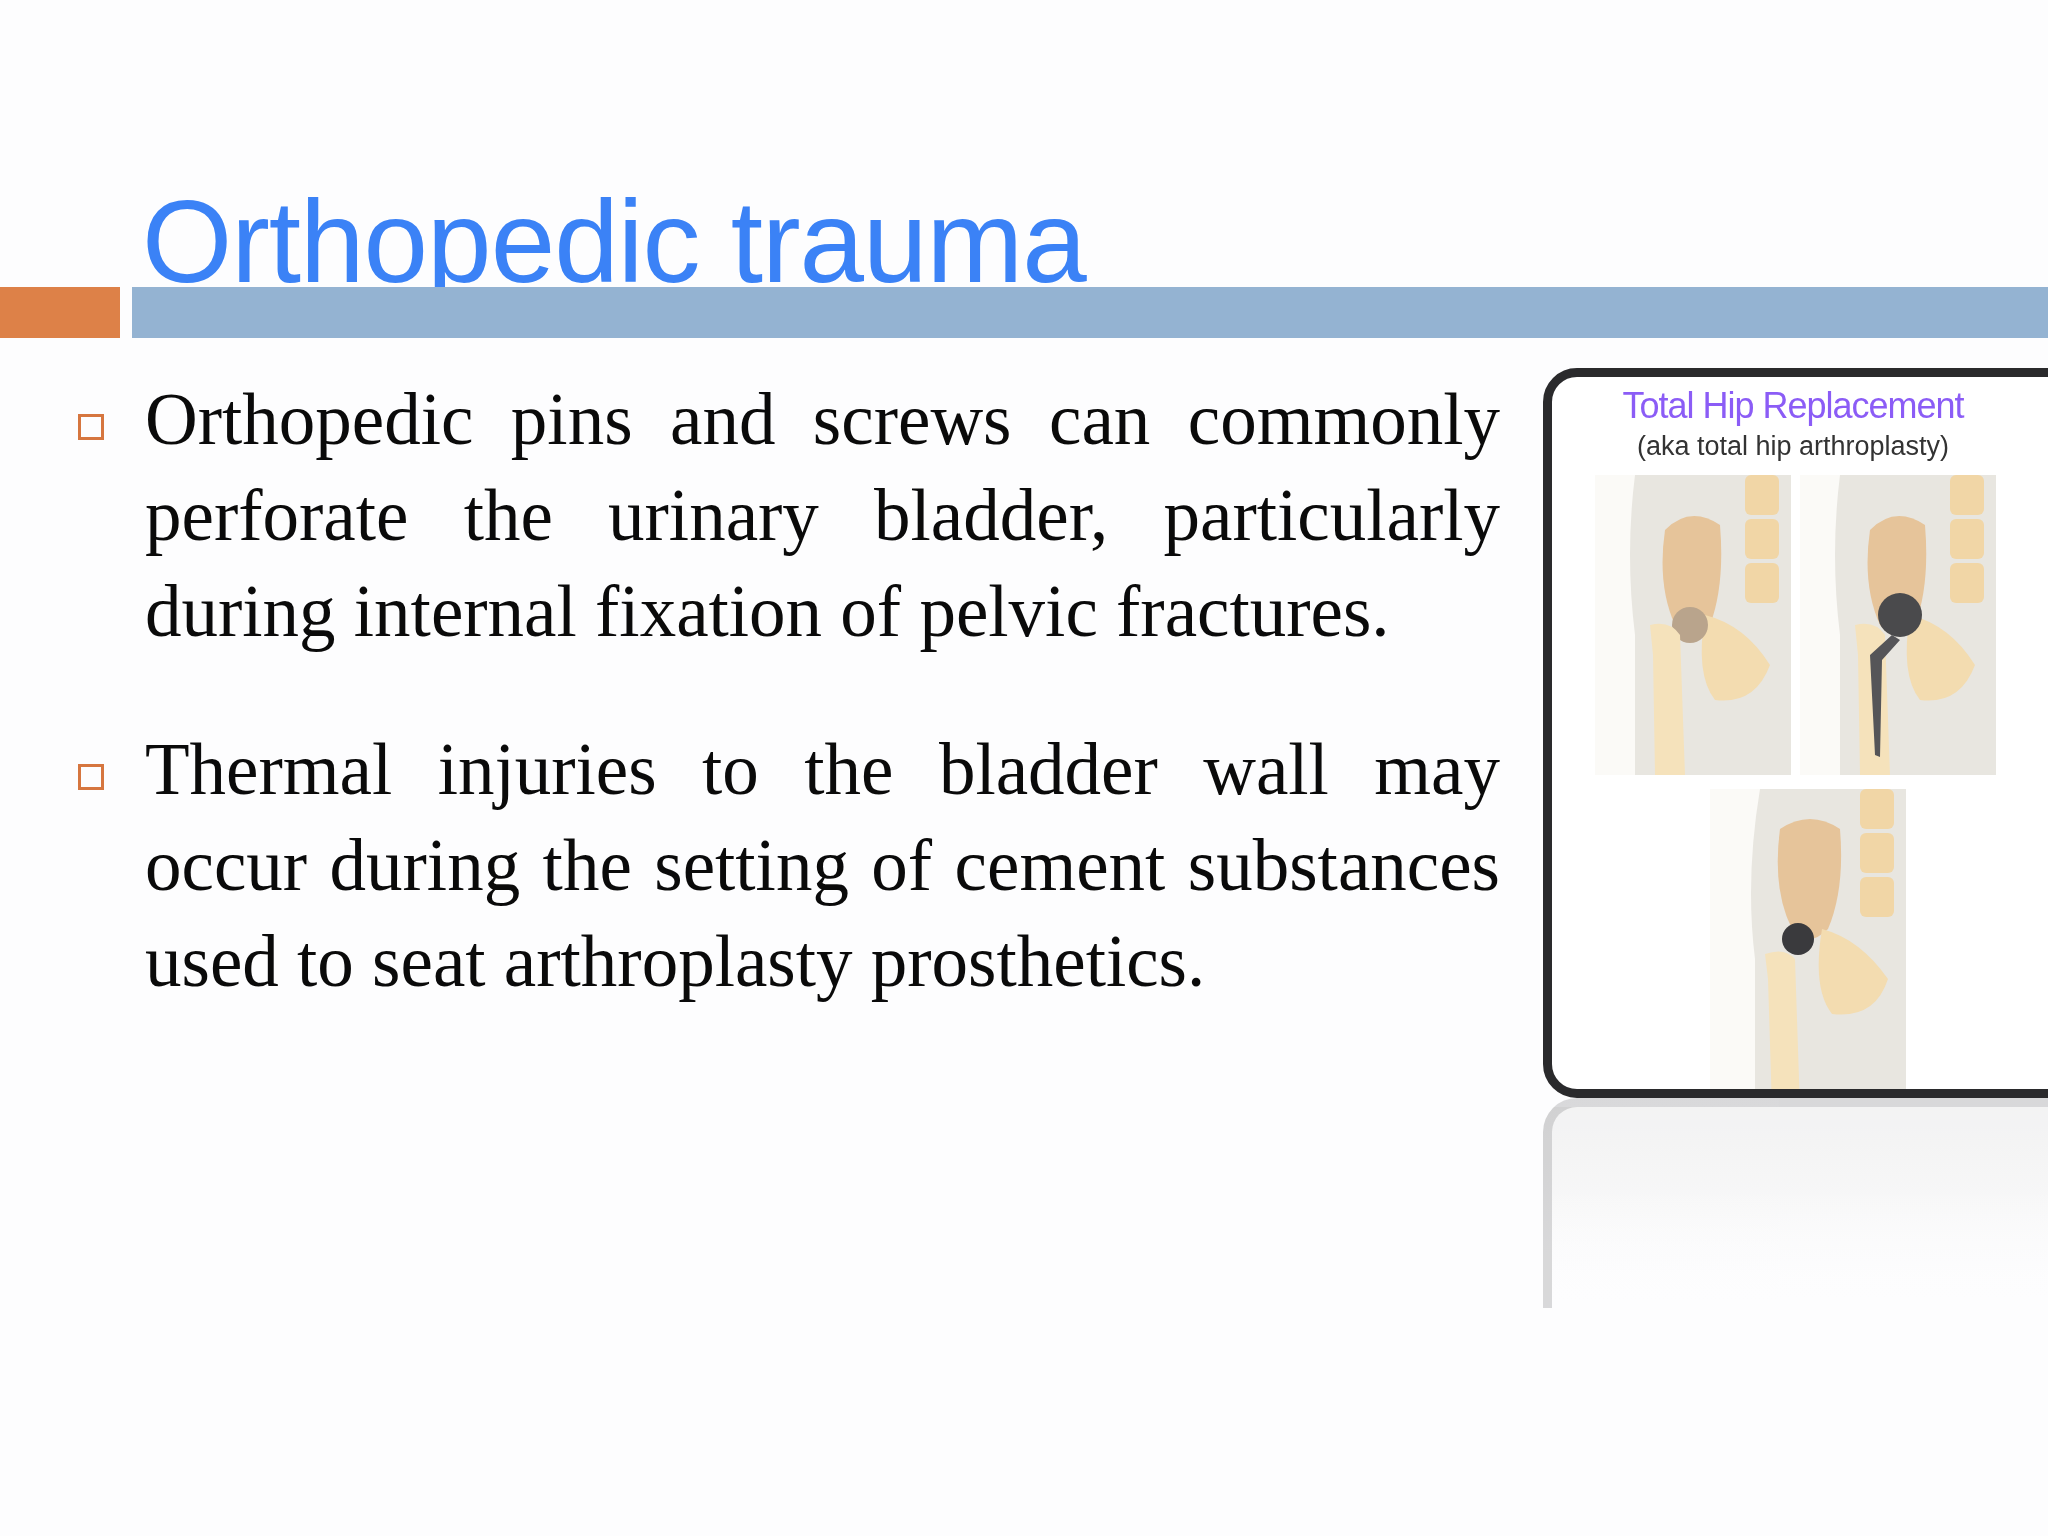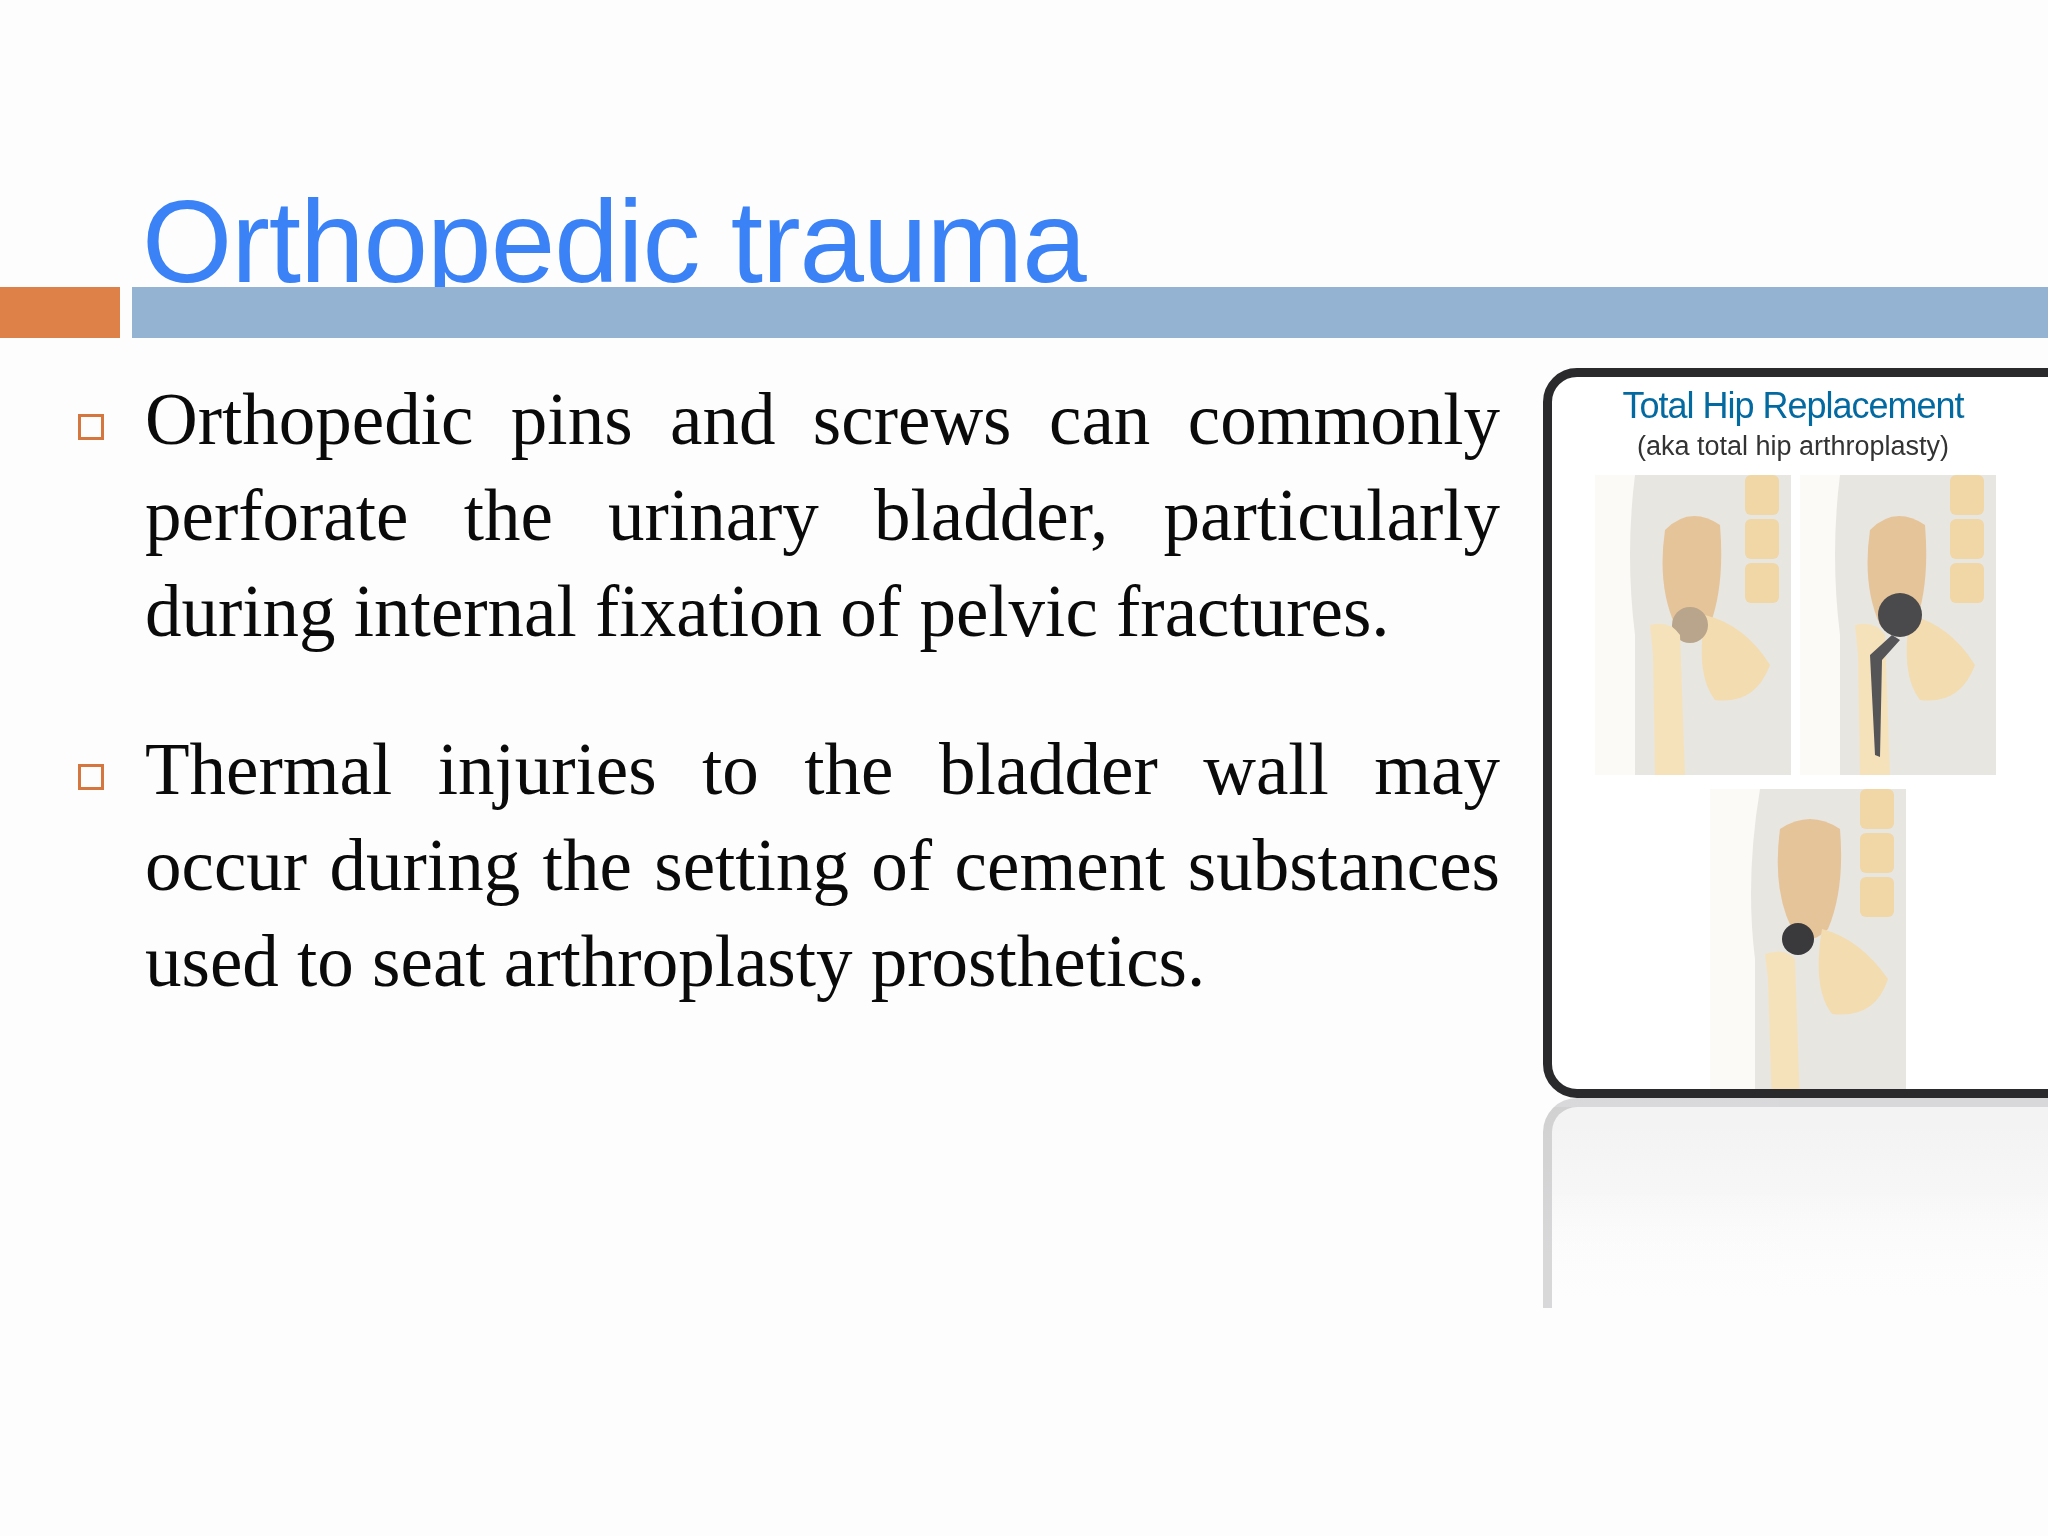--- a/index.html
+++ b/index.html
@@ -5,21 +5,21 @@
   html,body{margin:0;padding:0;}
   body{width:2048px;height:1536px;background:#fdfdfe;position:relative;overflow:hidden;}
   .title{position:absolute;left:142px;top:140px;font-family:"Liberation Sans",sans-serif;font-size:116px;color:#3b82f6;line-height:140px;letter-spacing:-1px;white-space:nowrap;margin-top:32px;}
   .bar-orange{position:absolute;left:0;top:287px;width:120px;height:51px;background:#dd8148;}
   .bar-blue{position:absolute;left:132px;top:287px;width:1916px;height:51px;background:#94b3d2;}
   .bullets{position:absolute;left:70px;top:372px;width:1430px;font-family:"Liberation Serif",serif;font-size:73px;color:#0a0a0a;line-height:96px;}
   .item{position:relative;padding-left:75px;text-align:justify;text-align-last:left;}
   .item + .item{margin-top:62px;}
   .bullet-box{position:absolute;left:8px;top:42px;width:26px;height:26px;border:3px solid #d6763f;box-sizing:border-box;}
   .frame{position:absolute;left:1543px;top:368px;width:540px;height:730px;border:9px solid #2a2a2c;border-radius:34px;background:#ffffff;box-sizing:border-box;overflow:hidden;}
-  .frame-title{position:absolute;left:0;right:40px;top:8px;text-align:center;font-family:"Liberation Sans",sans-serif;font-size:36px;color:#0369a1;line-height:42px;letter-spacing:-1px;}
+  .frame-title{position:absolute;left:0;right:40px;top:8px;text-align:center;font-family:"Liberation Sans",sans-serif;font-size:36px;color:#8b5cf6;line-height:42px;letter-spacing:-1px;}
   .frame-sub{position:absolute;left:0;right:40px;top:52px;text-align:center;font-family:"Liberation Sans",sans-serif;font-size:27px;color:#333;line-height:34px;}
   .panel{position:absolute;background:#e8e6e0;overflow:hidden;}
   .p1{left:43px;top:98px;width:196px;height:300px;}
   .p2{left:248px;top:98px;width:196px;height:300px;}
   .p3{left:158px;top:412px;width:196px;height:320px;}
   .reflection{position:absolute;left:1543px;top:1098px;width:540px;height:210px;border:9px solid rgba(40,40,44,0.18);border-bottom:none;border-radius:34px 34px 0 0;box-sizing:border-box;background:linear-gradient(#f2f2f2,#fdfdfe);opacity:0.9;}
   .reflection::after{content:"";position:absolute;left:0;right:0;bottom:0;height:120px;background:linear-gradient(rgba(253,253,254,0),#fdfdfe);}
 </style>
 </head>
 <body>

